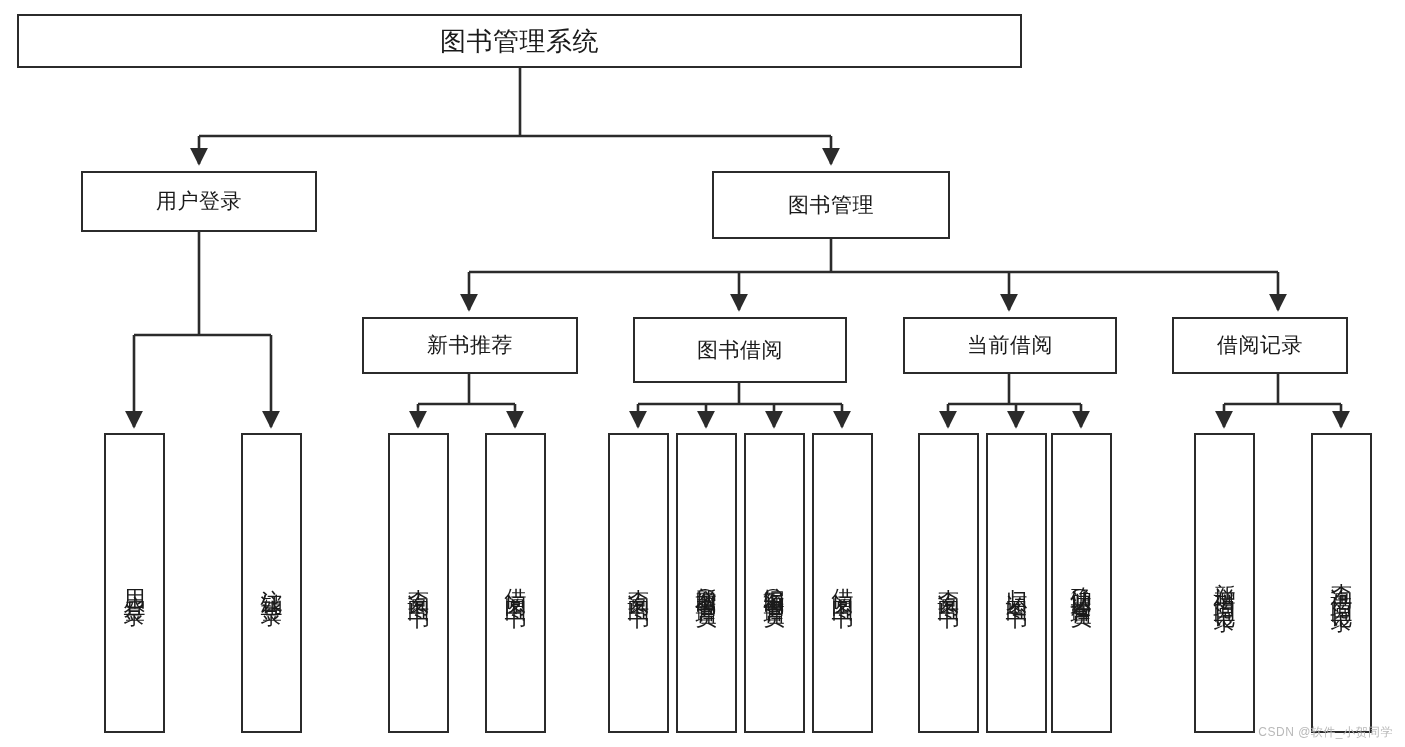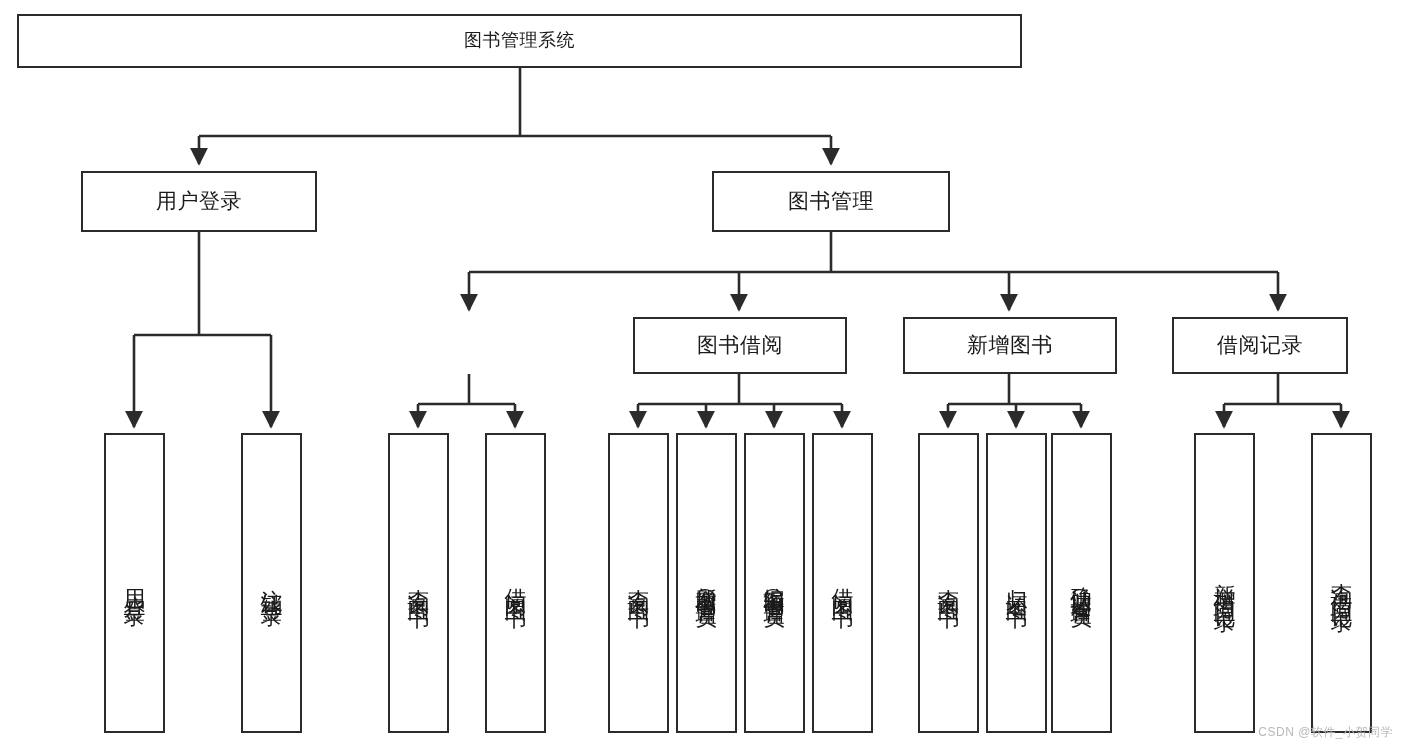--- a/index.html
+++ b/index.html
@@ -36,21 +36,21 @@
     line-height: 1.18;
     letter-spacing: 0.5px;
     white-space: nowrap;
     color: #1a1a1a;
   }
   
   .node-horizontal .node-label {
     font-size: 21px;
     writing-mode: horizontal-tb;
   }
-  .node-root .node-label { font-size: 18px; }
+  .node-root .node-label { font-size: 26px; }
   
   .node-vertical {
     align-items: center;
     justify-content: center;
     padding: 4px 0;
   }
   .node-vertical .node-label {
     writing-mode: vertical-rl;
     text-orientation: upright;
     font-size: 22px;
@@ -137,29 +137,32 @@
     </g>
   </svg>
 
   <div class="node-box node-horizontal node-root" style="left:17px; top:14px; width:1005px; height:54px;">
     <span class="node-label">图书管理系统</span>
   </div>
 
   <div class="node-box node-horizontal" style="left:81px; top:171px; width:236px; height:61px;">
     <span class="node-label">用户登录</span>
   </div>
-  <div class="node-box node-horizontal" style="left:712px; top:171px; width:238px; height:61px;">
+  <div class="node-box node-horizontal" style="left:712px; top:171px; width:238px; height:68px;">
     <span class="node-label">图书管理</span>
   </div>
 
-  <div class="node-box node-horizontal" style="left:633px; top:317px; width:214px; height:57px;">
+  <div class="node-box node-horizontal" style="left:362px; top:317px; width:216px; height:57px;">
+    <span class="node-label">新书推荐</span>
+  </div>
+  <div class="node-box node-horizontal" style="left:633px; top:317px; width:214px; height:66px;">
     <span class="node-label">图书借阅</span>
   </div>
   <div class="node-box node-horizontal" style="left:903px; top:317px; width:214px; height:57px;">
-    <span class="node-label">新增图书</span>
+    <span class="node-label">当前借阅</span>
   </div>
   <div class="node-box node-horizontal" style="left:1172px; top:317px; width:176px; height:57px;">
     <span class="node-label">借阅记录</span>
   </div>
 
   <div class="node-box node-vertical" style="left:104px; top:433px; width:61px; height:300px;">
     <span class="node-label">用户登录</span>
   </div>
   <div class="node-box node-vertical" style="left:241px; top:433px; width:61px; height:300px;">
     <span class="node-label">注销登录</span>

